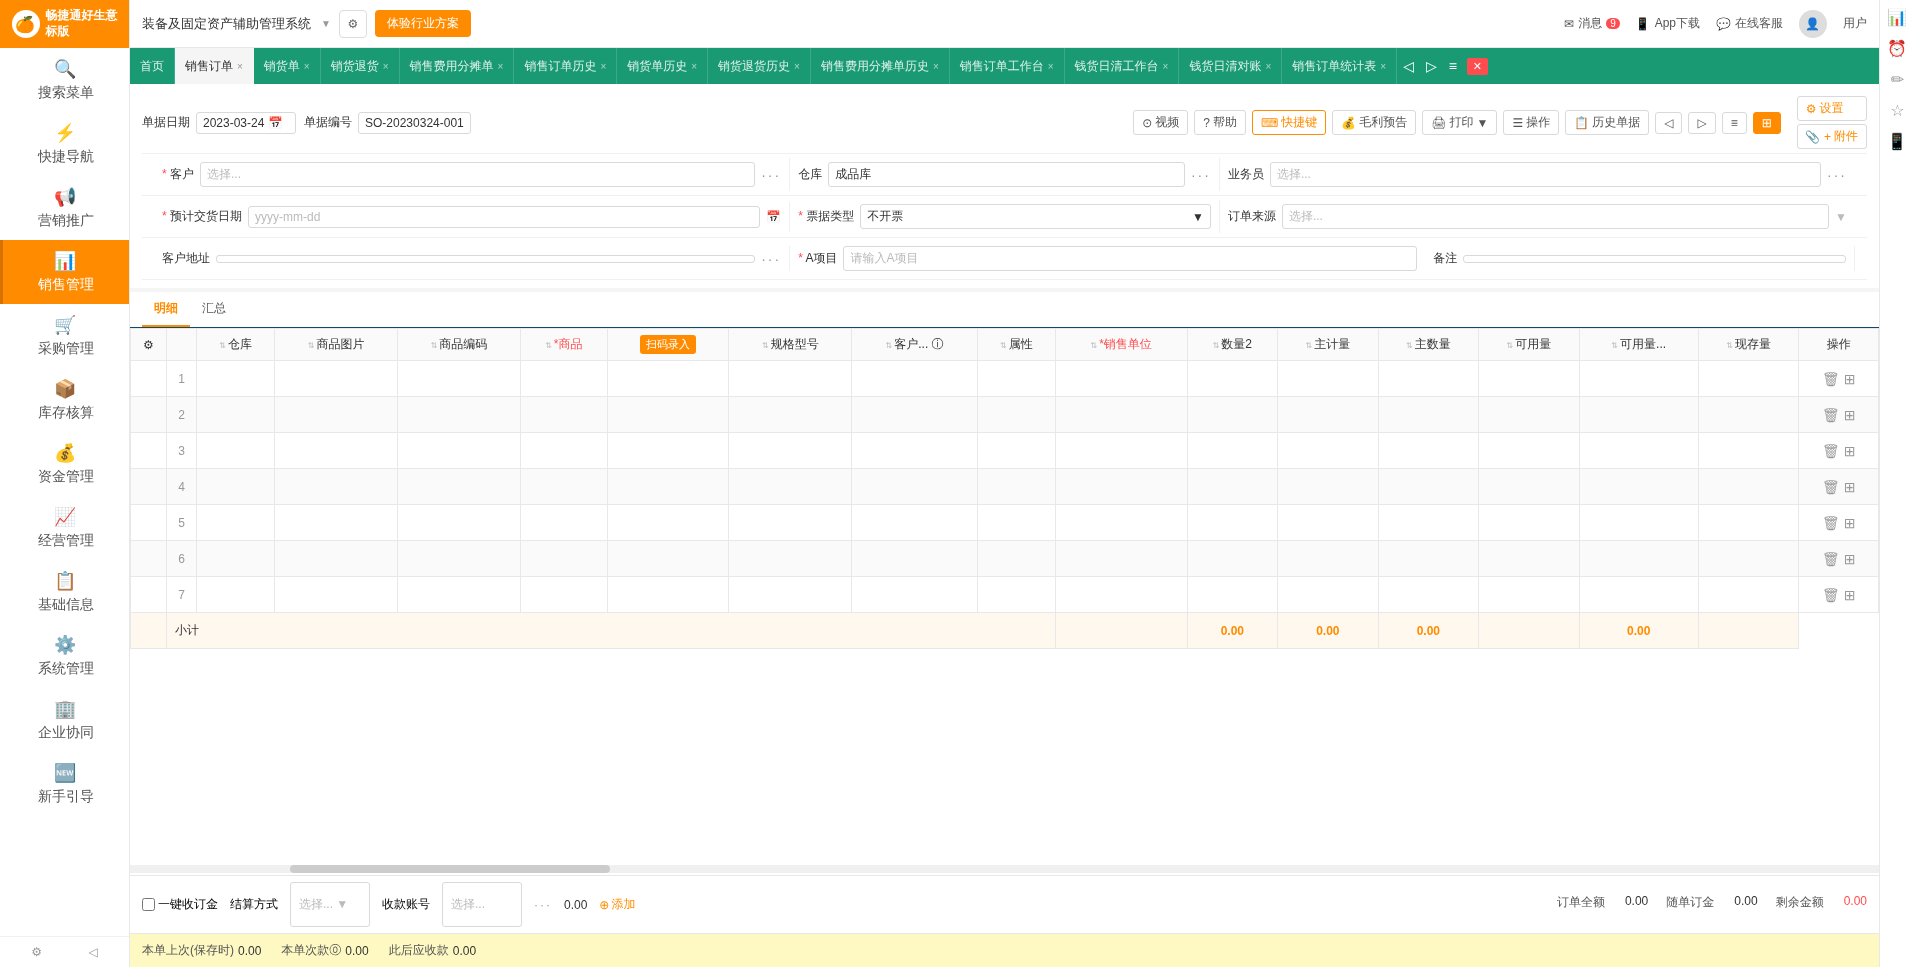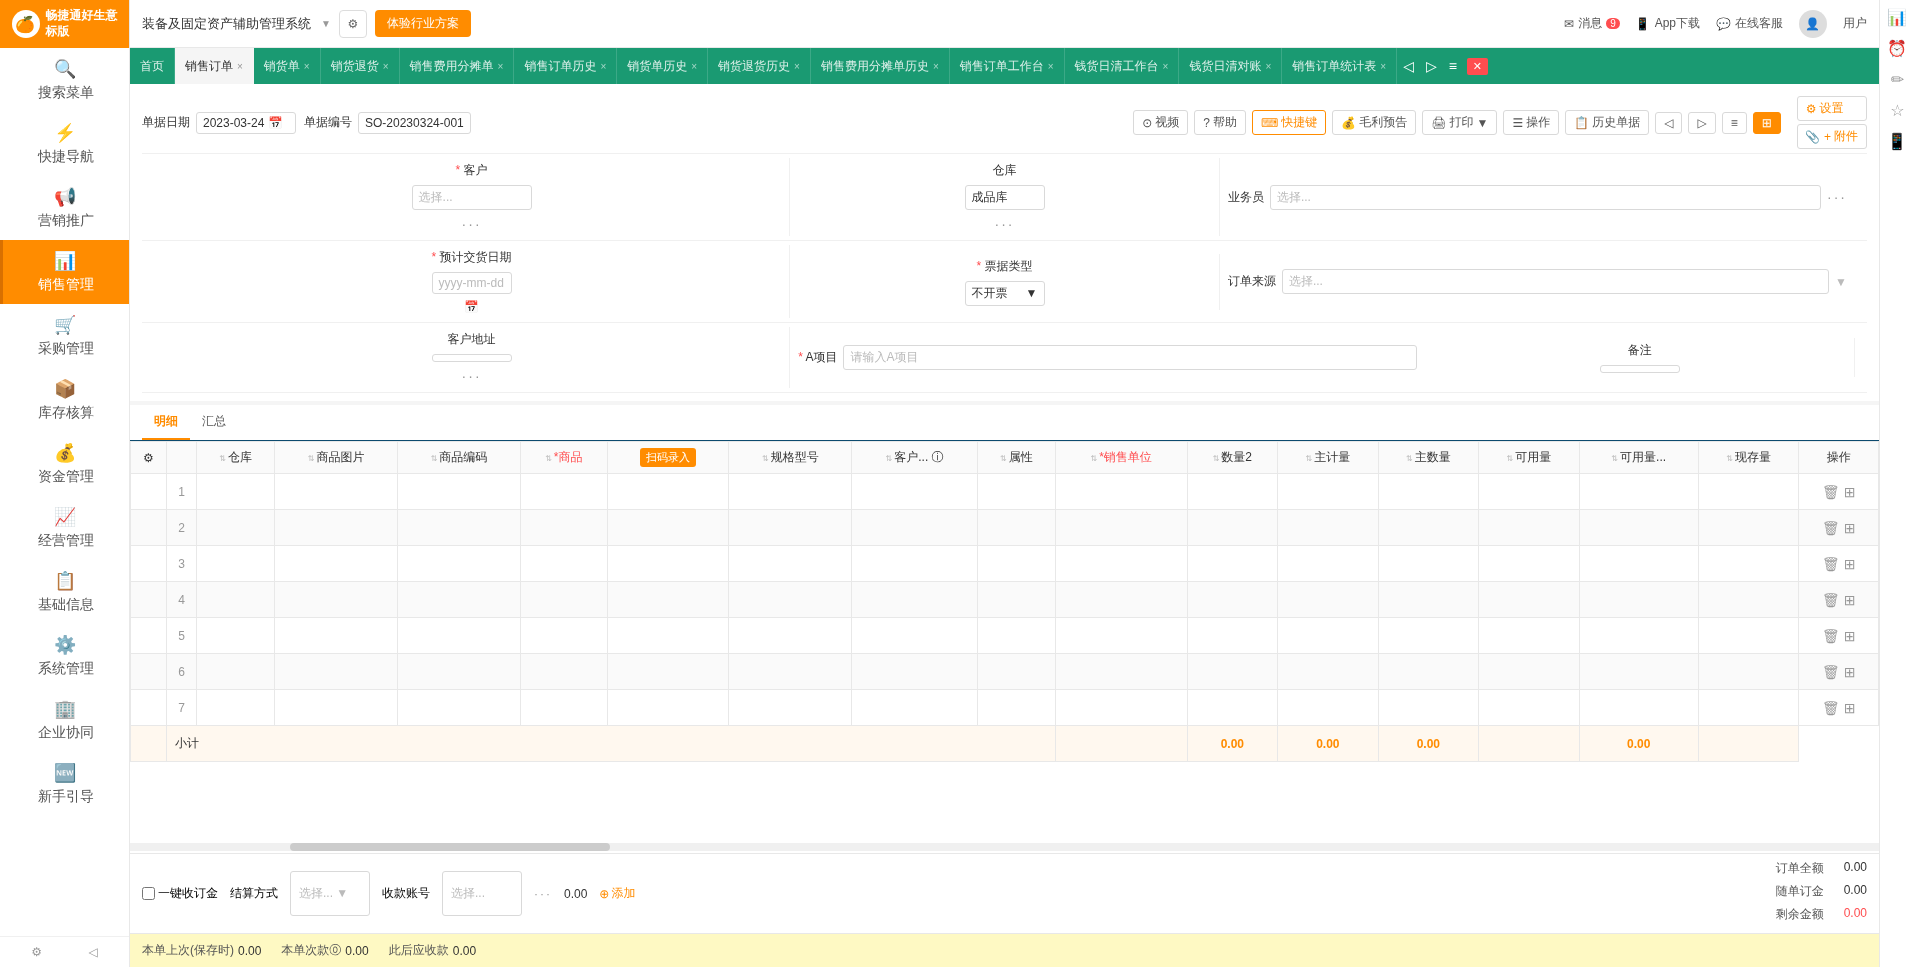--- a/index.html
+++ b/index.html
@@ -405,21 +405,21 @@
       gap: 0;
       border-bottom: 1px solid #f0f0f0;
     }
     .form-cell {
       display: flex;
       align-items: center;
       flex: 1;
       padding: 4px 8px;
       gap: 6px;
     }
-    .form-cell.border-right { border-right: 1px solid #f0f0f0; flex-direction: column; }
+    .form-cell.border-right { border-right: 1px solid #f0f0f0; }
   </style>
 </head>
 <body>
 
 <div id="sidebar">
   <div class="logo">
     <div class="logo-icon">🍊</div>
     <div class="logo-text">
       <div>畅捷通好生意</div>
       <div>标版</div>
@@ -895,21 +895,21 @@
         <span>收款账号</span>
         <div class="bottom-select">
           <span style="color:#bbb;">选择...</span>
         </div>
         <span class="bottom-dots">···</span>
         <span class="bottom-amount">0.00</span>
         <div class="add-btn">
           <span>⊕</span>
           <span>添加</span>
         </div>
-        <div style="margin-left:auto;display:flex;flex-direction:column;align-items:flex-end;gap:2px;">
+        <div style="margin-left:auto;display:flex;flex-direction:row;align-items:flex-end;gap:18px;">
           <div class="summary-row">
             <span class="summary-label">订单全额</span>
             <span class="summary-val">0.00</span>
           </div>
           <div class="summary-row">
             <span class="summary-label">随单订金</span>
             <span class="summary-val">0.00</span>
           </div>
           <div class="summary-row">
             <span class="summary-label">剩余金额</span>

